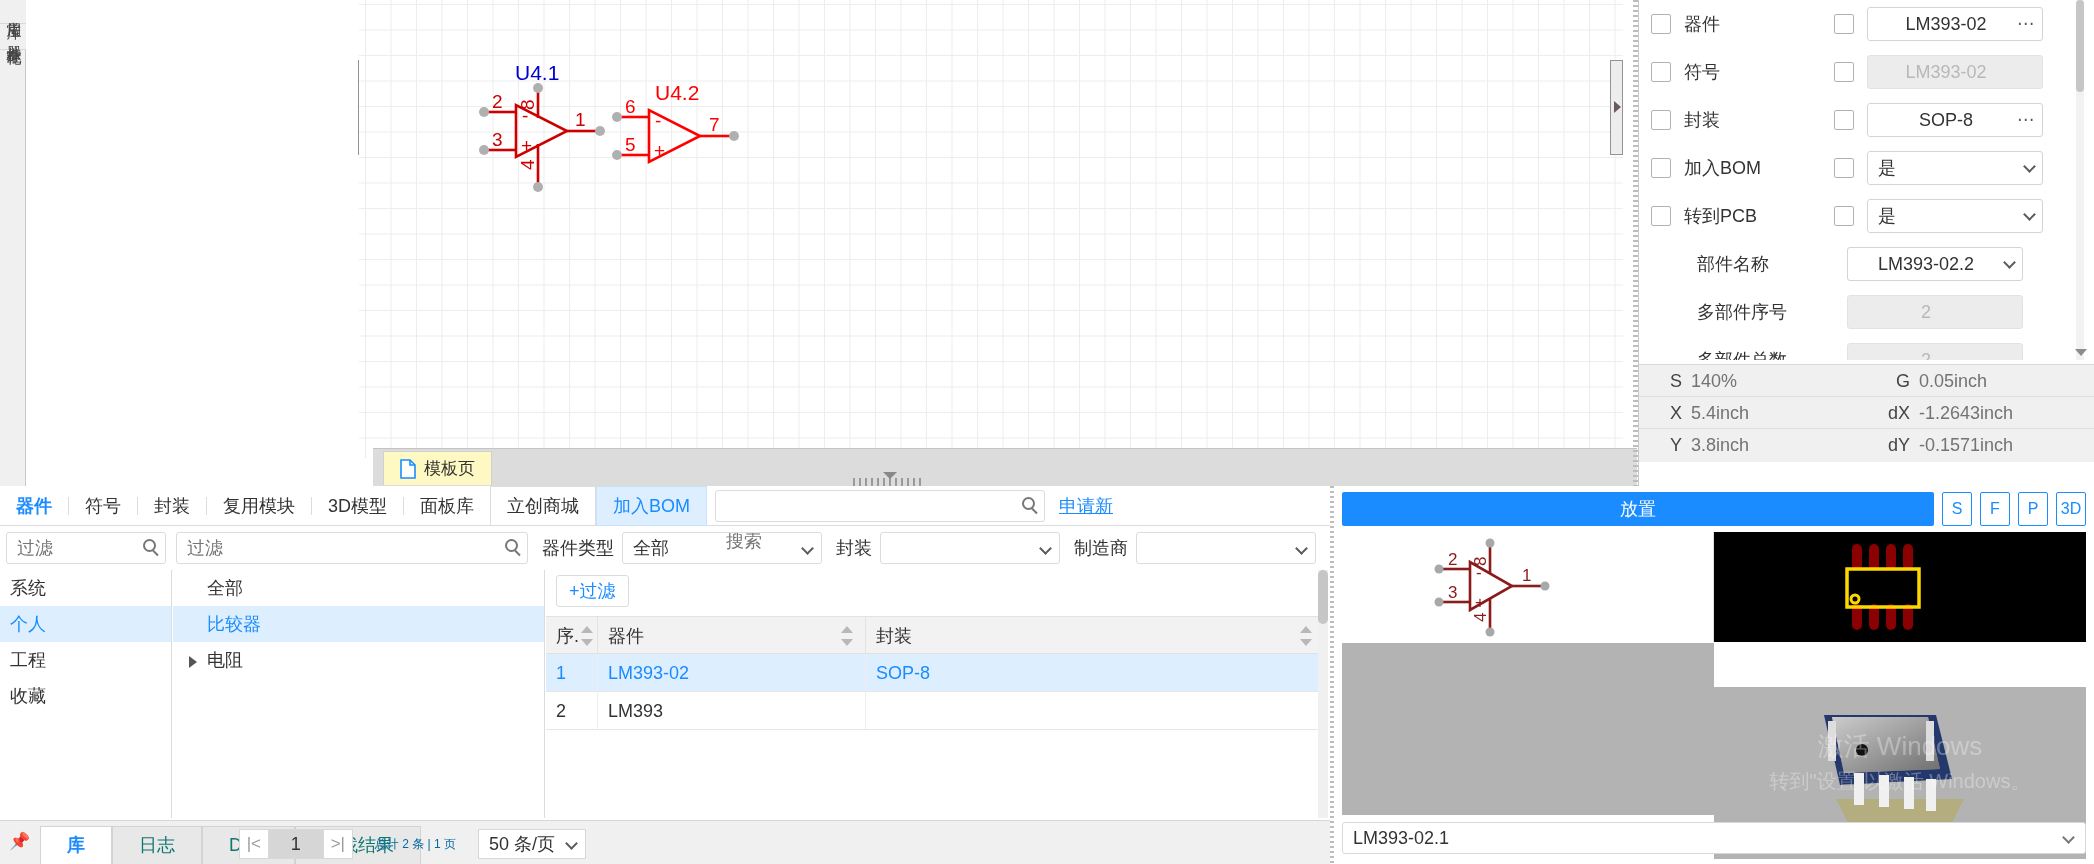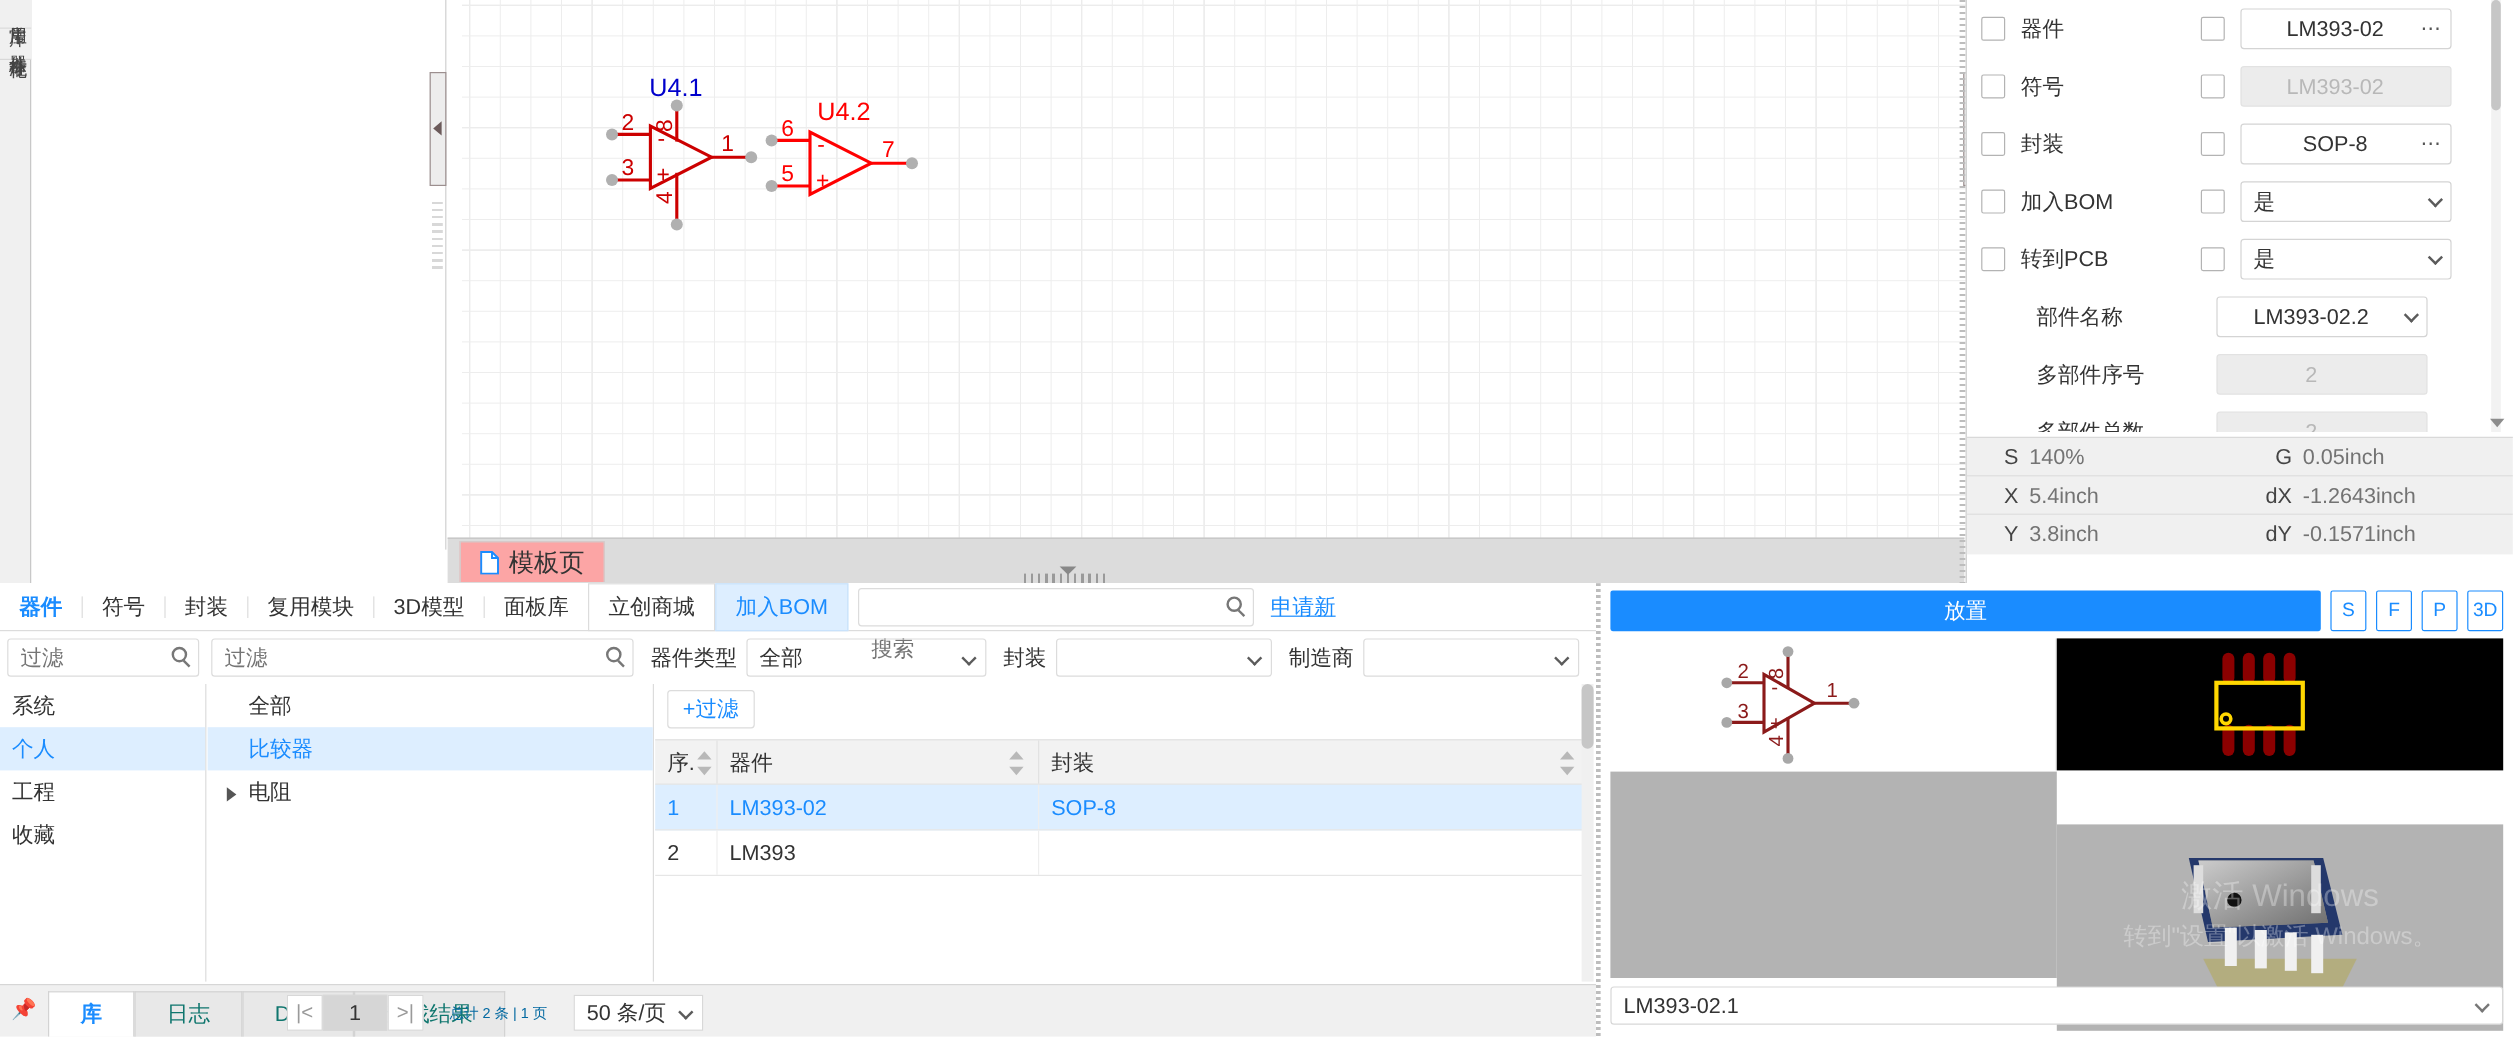--- a/index.html
+++ b/index.html
@@ -41,21 +41,21 @@
     border-top:6px solid transparent; border-bottom:6px solid transparent;
     border-right:7px solid #6b5a5a;
   }
   #left-dots {
     position:absolute; left:360px; top:168px; width:9px; height:58px;
     background:repeating-linear-gradient(to bottom,#d8d8d8 0 2px,transparent 2px 6px);
   }
 
   
   #canvas {
-    position:absolute; left:385px; top:0; width:1264px; height:458px;
+    position:absolute; left:359px; top:0; width:1264px; height:458px;
     background:#fff;
     background-image:
       linear-gradient(to right, #ededed 1px, transparent 1px),
       linear-gradient(to bottom, #ededed 1px, transparent 1px),
       linear-gradient(to right, #e2e2e2 1px, transparent 1px),
       linear-gradient(to bottom, #e2e2e2 1px, transparent 1px);
     background-size: 25.5px 25.5px, 25.5px 25.5px, 102px 102px, 102px 102px;
     background-position: 6px 4px, 6px 4px, 6px 4px, 6px 4px;
     overflow:hidden;
   }
@@ -69,23 +69,23 @@
     border-left:7px solid #6b5a5a;
   }
 
   
   #sheet-bar {
     position:absolute; left:373px; top:448px; width:1264px; height:38px;
     background:#dcdcdc; border-top:1px solid #c4c4c4;
   }
   #sheet-tab {
     position:absolute; left:10px; top:2px; height:34px;
-    background:#fca5a5; border:1px solid #d0d0d0; border-bottom:none;
+    background:#fef9c3; border:1px solid #d0d0d0; border-bottom:none;
     display:flex; align-items:center; gap:8px; padding:0 16px;
-    font-size:21px; color:#333;
+    font-size:17px; color:#333;
   }
   #sheet-bar .dots {
     position:absolute; left:480px; top:29px; width:70px; height:8px;
     background:repeating-linear-gradient(to right,#9a9a9a 0 2px,transparent 2px 6px);
   }
   #sheet-bar .caret {
     position:absolute; left:510px; top:23px; width:0;height:0;
     border-left:7px solid transparent; border-right:7px solid transparent;
     border-top:7px solid #888;
   }

